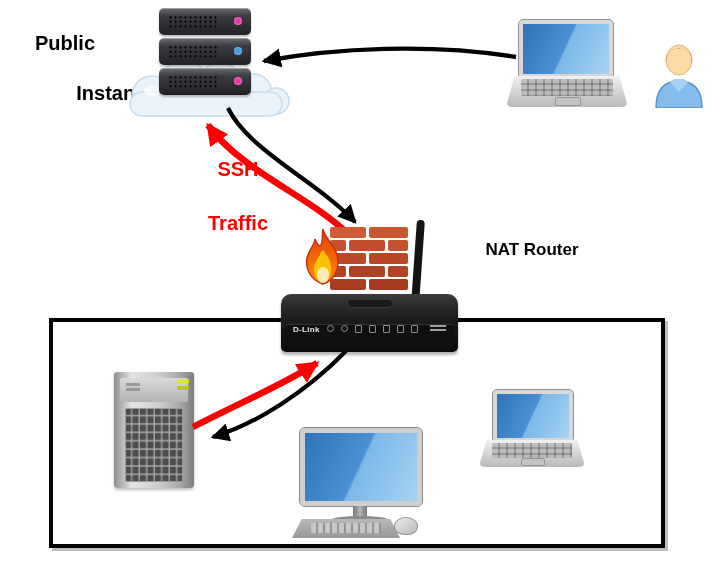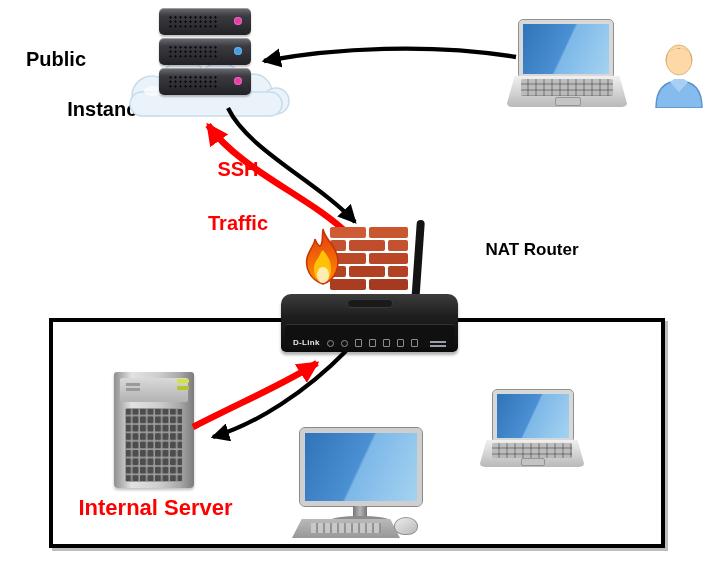--- a/index.html
+++ b/index.html
@@ -38,21 +38,21 @@
 
   
   #antenna{left:414px;top:220px;width:8px;height:84px;background:#141414;border-radius:4px;
     transform:rotate(4deg);z-index:3;}
   #router{left:281px;top:294px;width:177px;height:58px;z-index:4;border-radius:10px 10px 5px 5px;
     background:linear-gradient(180deg,#3c3c3c 0%,#1d1d1d 40%,#0c0c0c 100%);
     box-shadow:0 3px 3px rgba(0,0,0,.3);}
   #router .slot{position:absolute;left:50%;top:5px;transform:translateX(-50%);width:44px;height:7px;
     background:#1a1a1a;border:1px solid #3a3a3a;border-radius:4px;}
   #router .panel{position:absolute;left:4px;right:4px;bottom:5px;height:22px;background:#101010;
-    border-top:1px solid #333;border-radius:3px;display:flex;align-items:flex-end;gap:7px;padding:0 8px;}
+    border-top:1px solid #333;border-radius:3px;display:flex;align-items:flex-start;gap:7px;padding:0 8px;}
   #router .brand{color:#e8e8e8;font-size:8px;font-weight:bold;letter-spacing:.3px;}
   #router .led{width:5px;height:6px;border:1px solid #8a8f94;border-radius:1px;}
   #router .led.round{border-radius:50%;width:5px;height:5px;}
   #router .model{margin-left:auto;display:flex;flex-direction:column;gap:2px;}
   #router .model i{display:block;width:16px;height:2px;background:#9aa0a6;}
 
   
   #homebox{left:49px;top:318px;width:608px;height:222px;border:4px solid #000;z-index:1;
     box-shadow:3px 3px 0 #bdbdbd;background:transparent;}
 
@@ -83,21 +83,21 @@
 
   svg{display:block;}
   #arrows{position:absolute;left:0;top:0;z-index:3;pointer-events:none;}
   .z2{z-index:2;} .z6{z-index:6;}
 </style>
 </head>
 <body>
 
 <div id="stage">
 
-  <div class="lbl" style="left:26px;top:31px;margin-top:16px;"><span>Public</span><br>
+  <div class="lbl" style="left:35px;top:31px;"><span>Public</span><br>
     <span style="margin-left:19px;">Instance</span>
   </div>
 
   <svg class="abs z2" style="left:120px;top:56px;" width="172" height="62" viewBox="0 0 172 62">
     <g fill="#eaf3fa" stroke="#c6dcec" stroke-width="1.5">
       <circle cx="32" cy="40" r="20"></circle>
       <circle cx="64" cy="28" r="24"></circle>
       <circle cx="100" cy="31" r="24"></circle>
       <circle cx="133" cy="37" r="19"></circle>
       <circle cx="156" cy="45" r="13"></circle>
@@ -224,21 +224,20 @@
       <defs>
         <pattern id="vent" width="7.5" height="8.4" patternUnits="userSpaceOnUse">
           <rect x="0" y="0" width="6" height="6.8" rx="1" fill="#4d4d4d"></rect>
         </pattern>
       </defs>
       <rect x="0" y="0" width="58" height="74" rx="2" fill="#9b9b9b"></rect>
       <rect x="1" y="1" width="56" height="72" fill="url(#vent)"></rect>
     </svg>
   </div>
 
-  <div class="lbl red center z6" style="left:53px;top:495px;width:205px;font-size:22px;">Internal Server</div>
 
   <div class="abs">
     <div id="monitor" class="abs"></div>
     <div id="mon-neck" class="abs"></div>
     <div id="mon-base" class="abs"></div>
     <div id="pc-keyboard" class="abs">
         <i></i>
       </div>
     <div id="mouse" class="abs"></div>
   </div>

